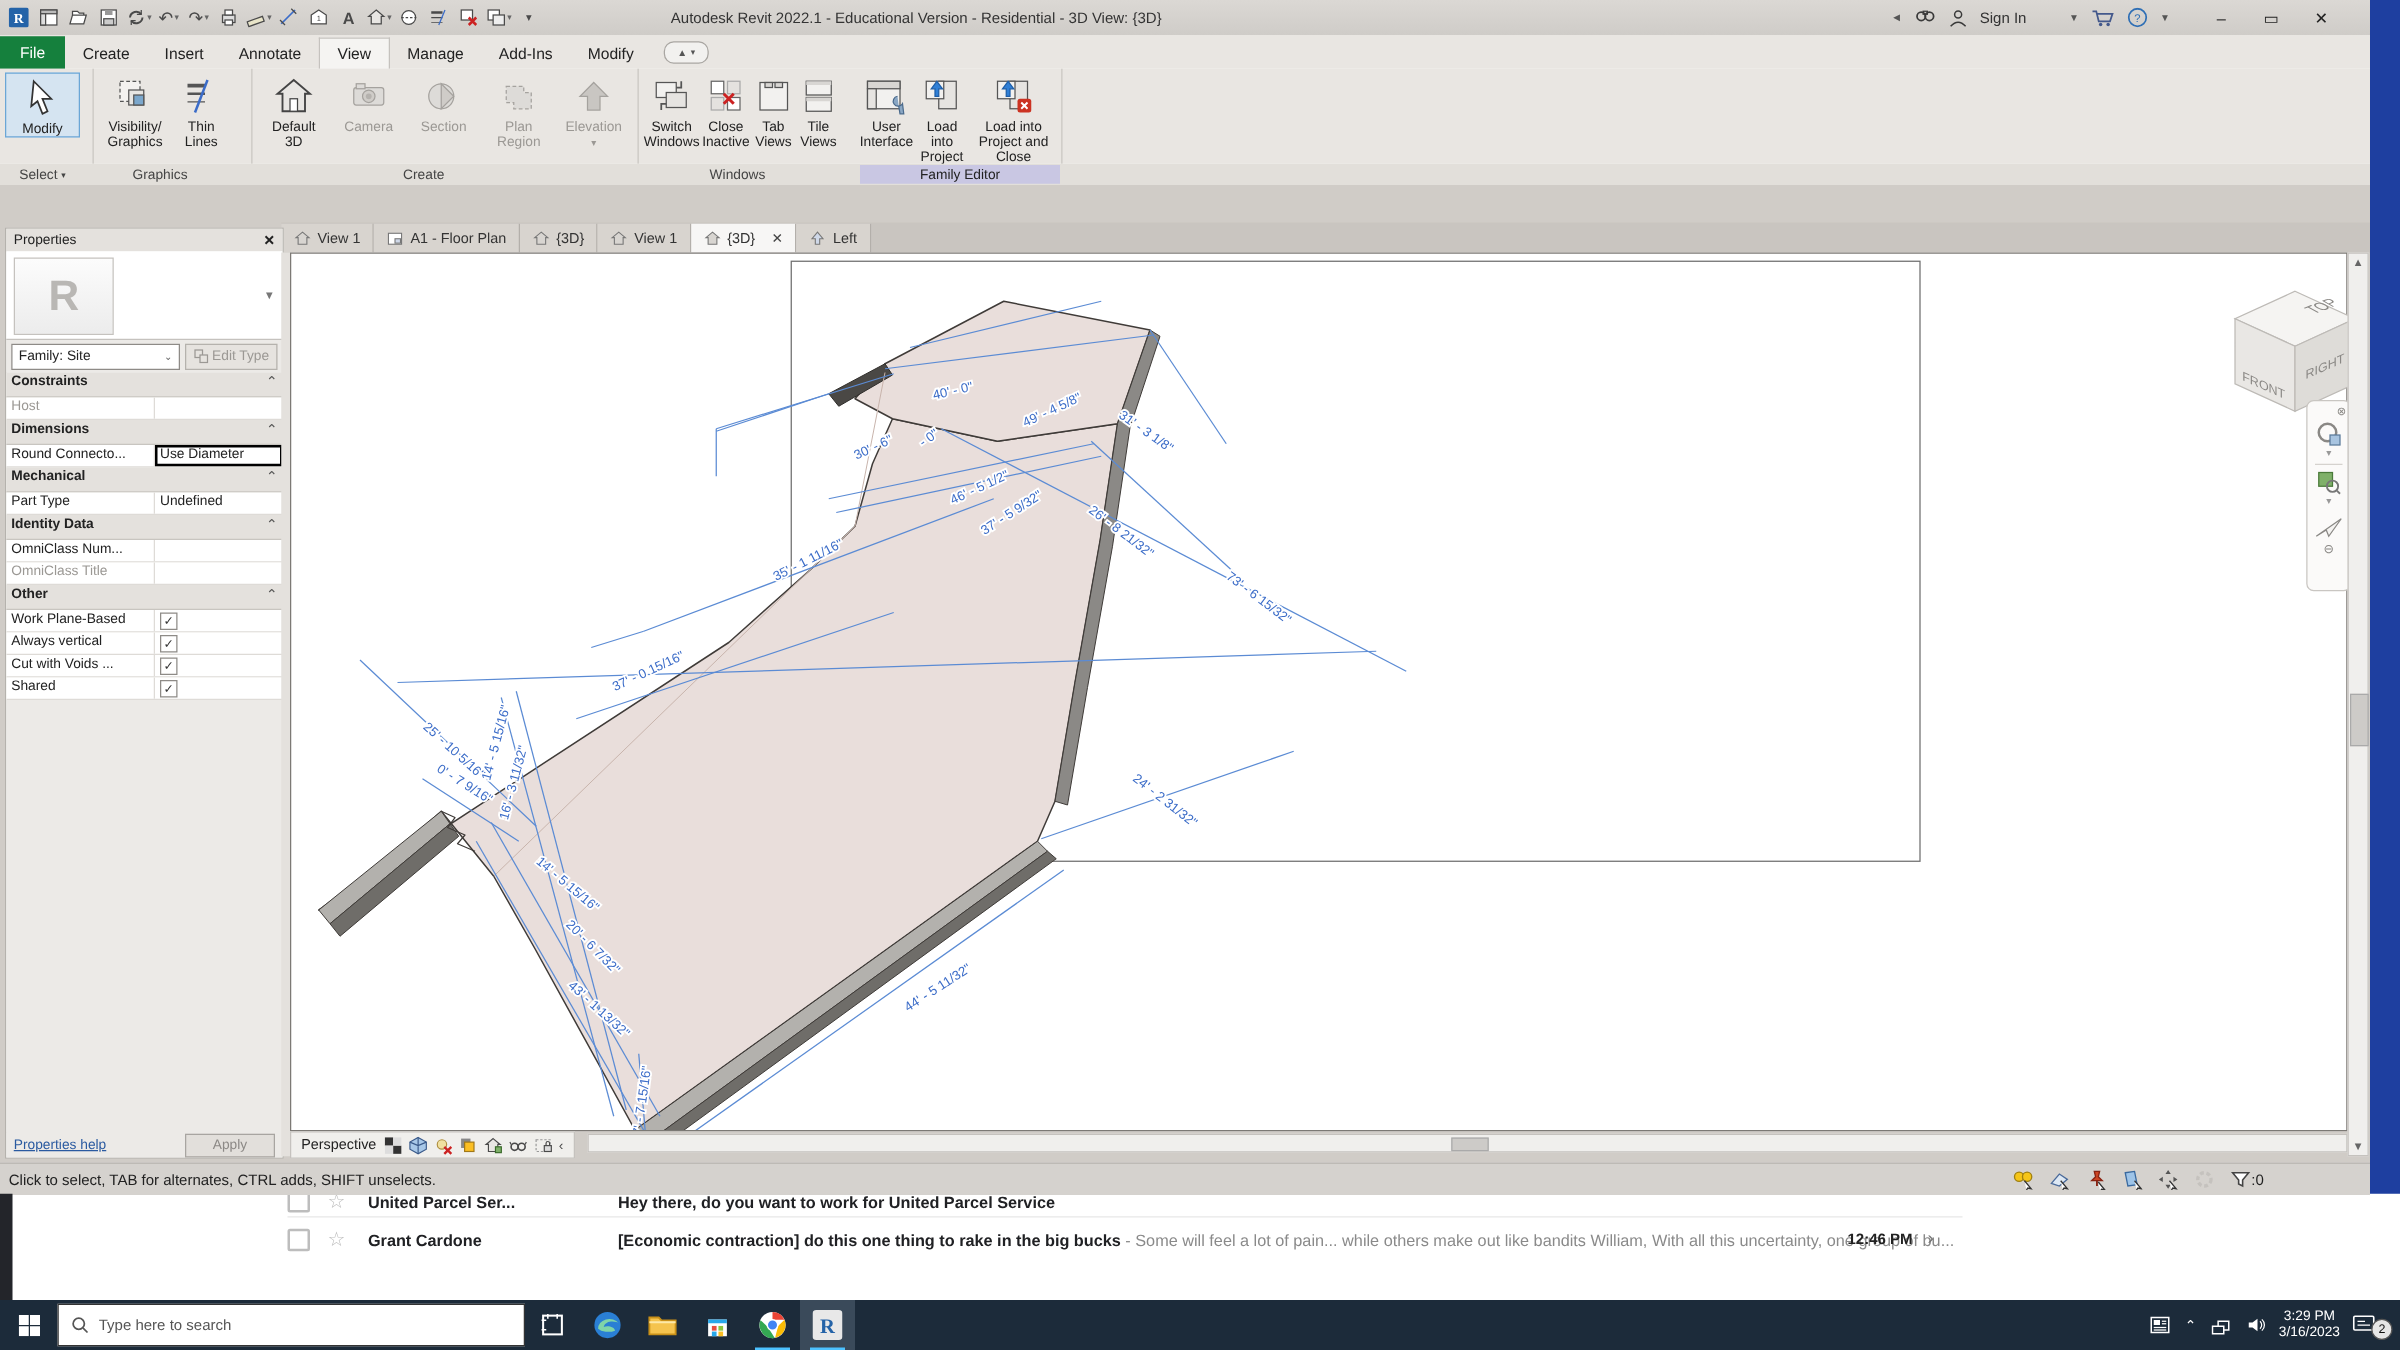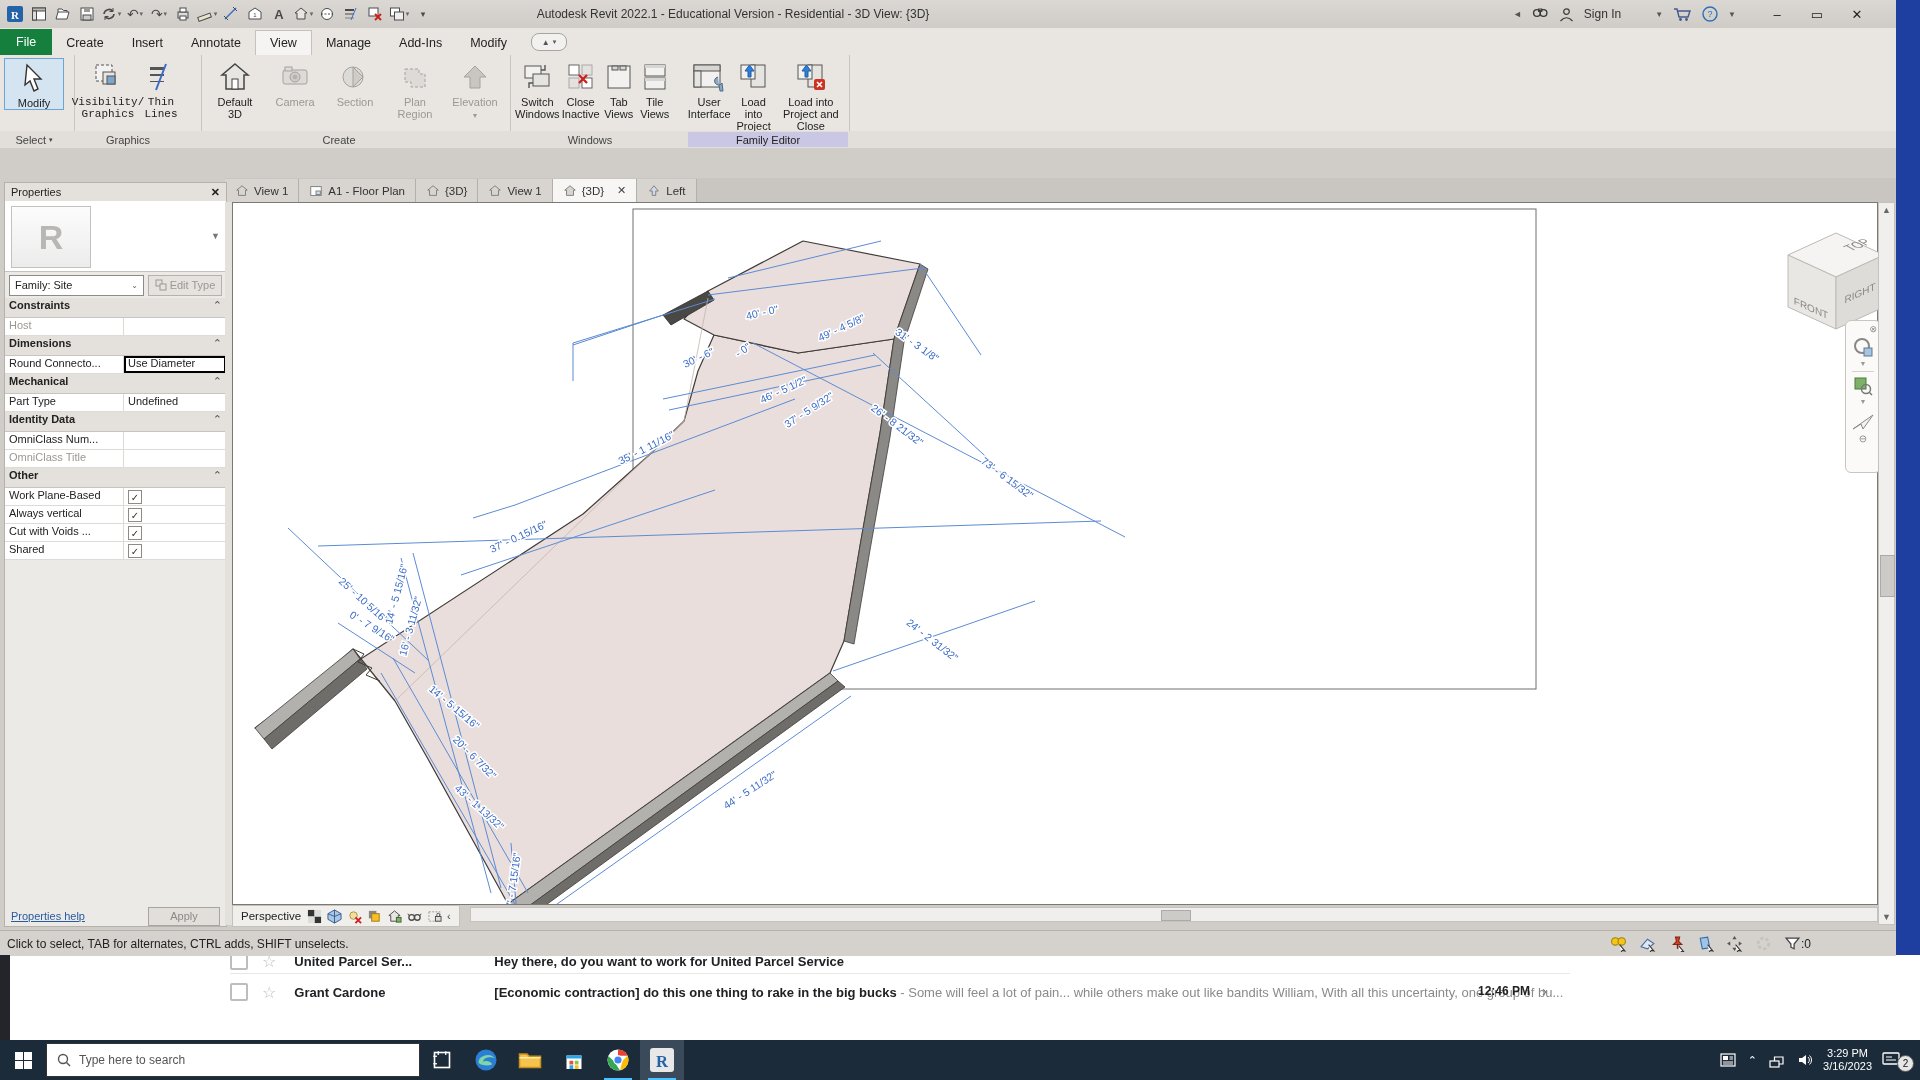--- a/index.html
+++ b/index.html
@@ -263,21 +263,21 @@
   <div class="rpanel" style="width:66px;">
     <div class="rbtn sel">
       <span class="big">
         <svg width="26" height="30" viewBox="0 0 26 30">
             <path d="M6 2 L20 16 L13 16 L17 26 L13 28 L9 18 L4 22 Z" fill="#fff" stroke="#333" stroke-width="1.4"></path>
           </svg>
       </span>
       <span>Modify</span>
     </div>
   </div>
-  <div class="rpanel" style="width:118px;font-family:Liberation Mono, monospace;">
+  <div class="rpanel" style="width:118px;">
     <div class="rbtn">
       <span class="big">
         <svg width="30" height="30" viewBox="0 0 30 30">
             <rect x="3" y="3" width="16" height="16" fill="#f4f2f0" stroke="#555" stroke-dasharray="3 2"></rect>
             <rect x="10" y="10" width="12" height="12" fill="#e8e6e3" stroke="#555"></rect>
             <rect x="14" y="14" width="8" height="8" fill="#7ba7cc" stroke="#555"></rect>
           </svg>
       </span>
       <span>Visibility/
 Graphics</span>

